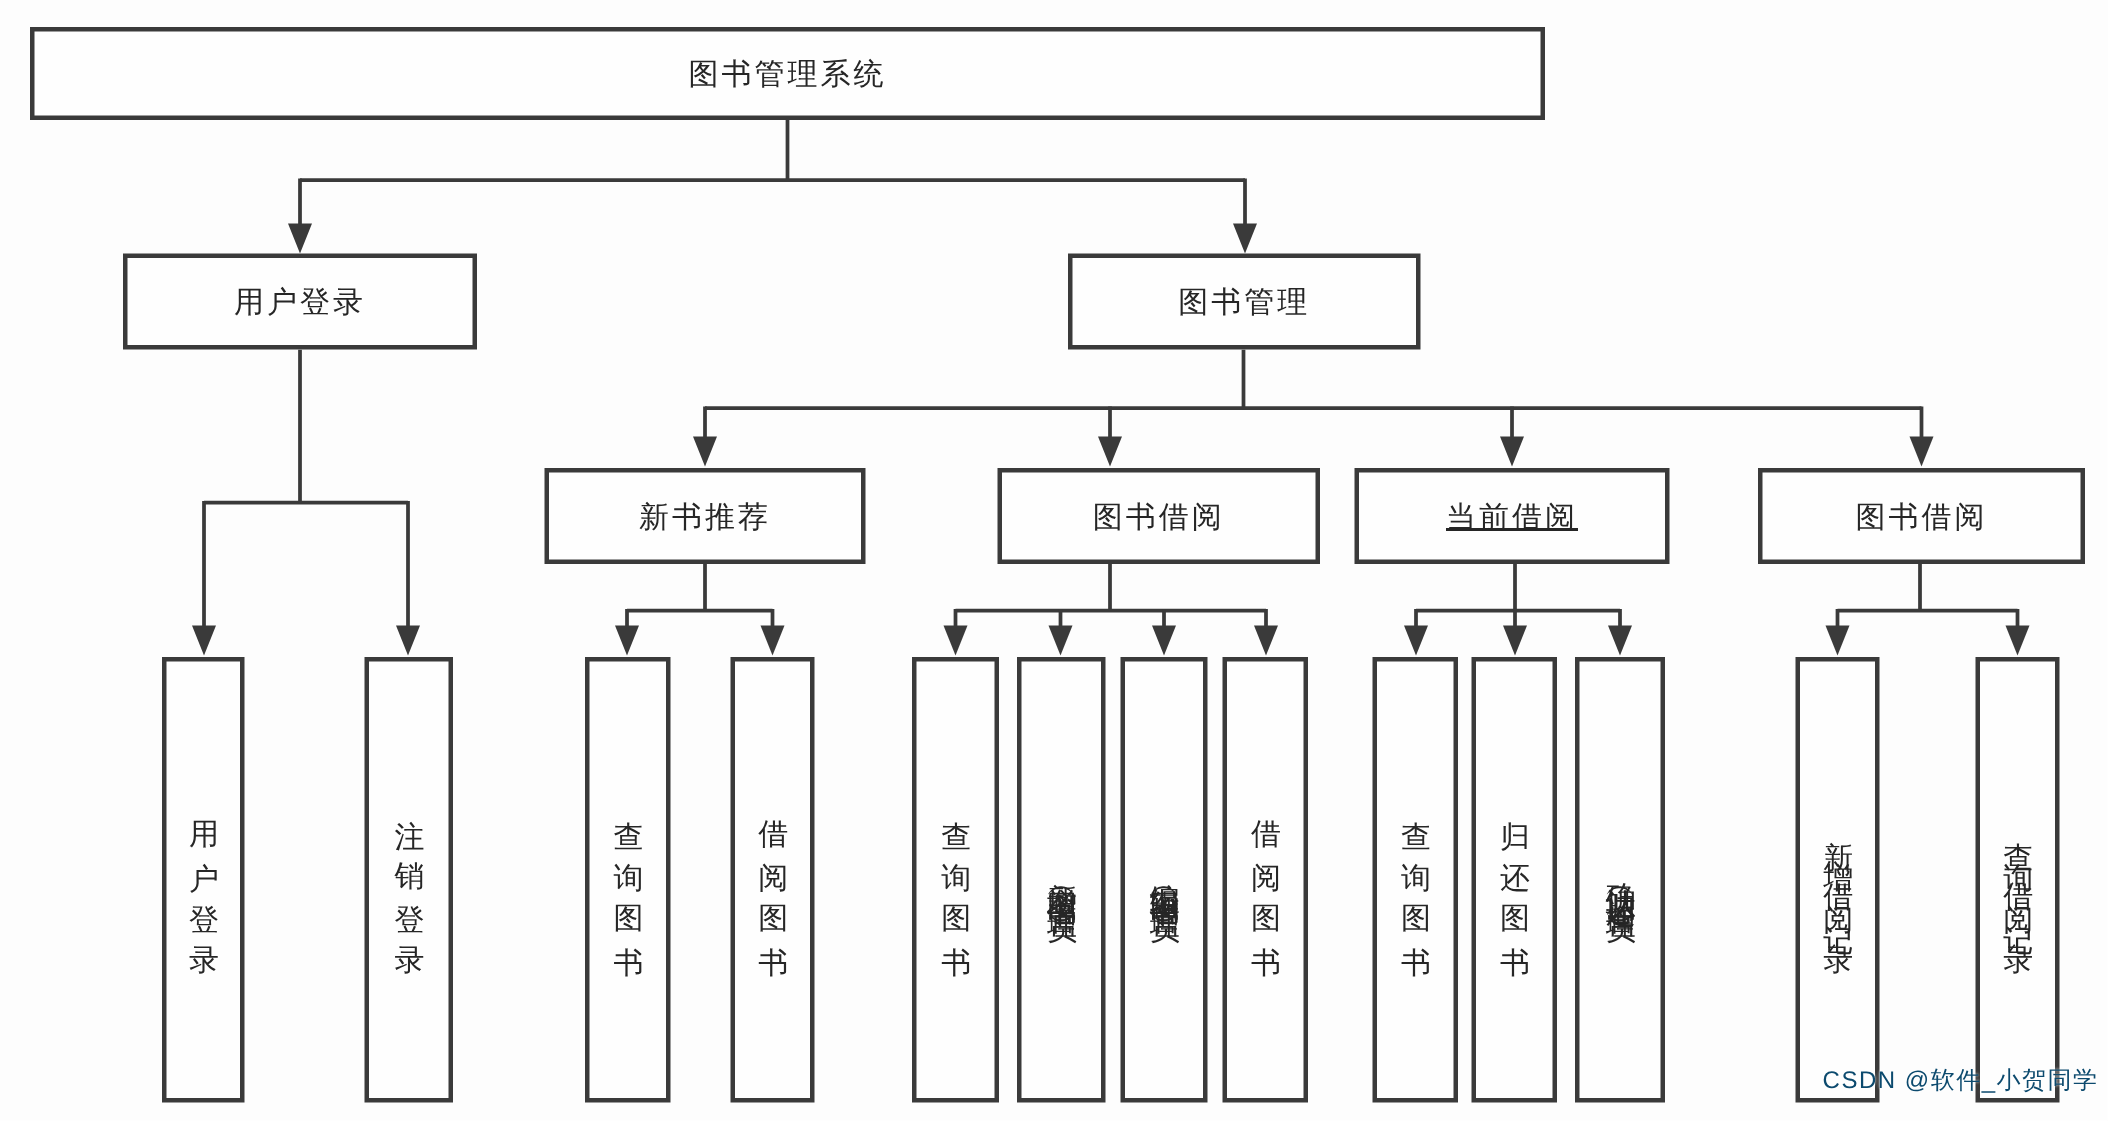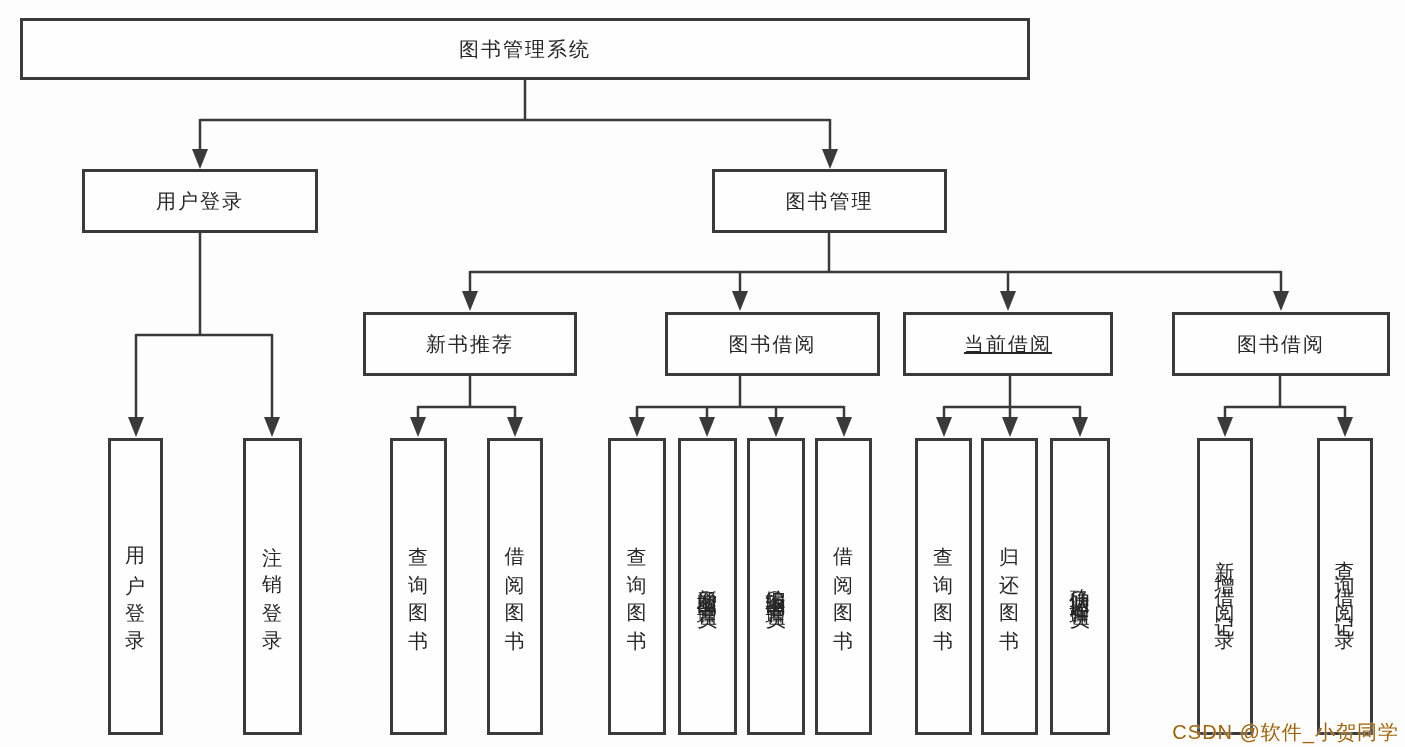--- a/index.html
+++ b/index.html
@@ -39,23 +39,23 @@
     letter-spacing: 4px;
     white-space: normal;
     line-height: 1.1;
   }
   .v4 { letter-spacing: 28px; }   
   .v6 { letter-spacing: 14px; }   
   .v9 { letter-spacing: 3px; }    
   .watermark {
     position: absolute;
     right: 6px;
-    bottom: 1px;
-    font-size: 20px;
-    color: #a16207;
+    bottom: 16px;
+    font-size: 16px;
+    color: #0c4a6e;
     letter-spacing: 1px;
     text-shadow: 0 0 2px #ffffff;
   }
 </style>
 </head>
 <body>
 
 <div class="canvas">
 
   <svg class="connectors" viewBox="0 0 1405 747" xmlns="http://www.w3.org/2000/svg">

